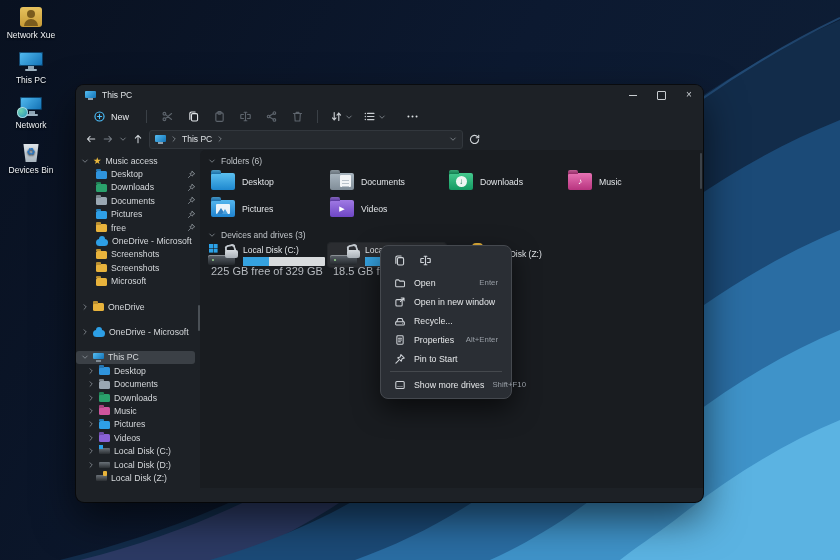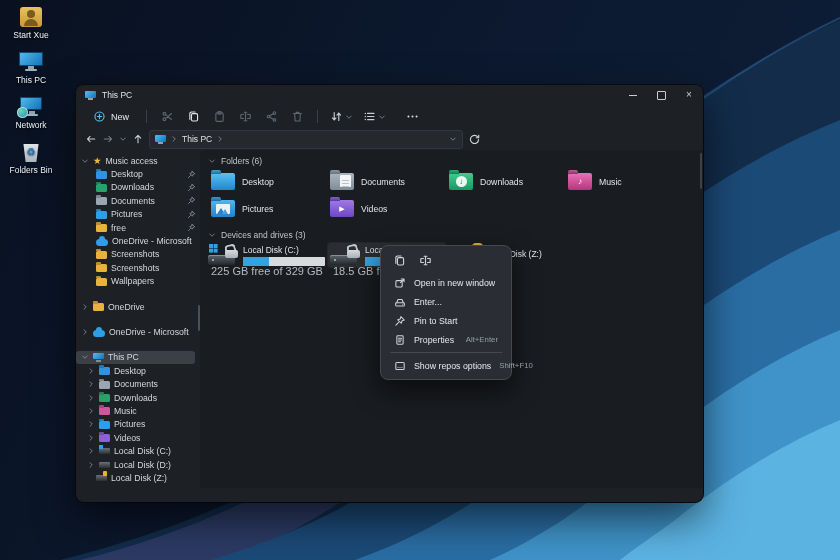--- a/index.html
+++ b/index.html
@@ -162,21 +162,21 @@
       <path d="M840,330 C755,365 680,420 615,480 C575,515 530,542 490,560 L840,560 Z" fill="#3f93c9"></path>
       <path d="M840,420 C780,445 725,480 675,520 C655,535 635,548 620,560 L840,560 Z" fill="#5db4e4" opacity="0.95"></path>
       <path d="M840,18 C700,85 565,195 460,325" stroke="#2c5d8f" stroke-width="2" fill="none" opacity="0.6"></path>
     </svg>
   </div>
 
   <div class="dsk" style="top:1px">
     <div class="icw">
         <span class="ic-user"></span>
       </div>
-    <div>Start Xue</div>
+    <div>Network Xue</div>
   </div>
   <div class="dsk" style="top:46px">
     <div class="icw">
         <span class="ic-mon">
           <i class="scr"></i>
           <i class="std"></i>
           <i class="bse"></i>
         </span>
       </div>
     <div>This PC</div>
@@ -191,21 +191,21 @@
         </span>
       </div>
     <div>Network</div>
   </div>
   <div class="dsk" style="top:136px">
     <div class="icw">
         <span class="ic-bin">
           <span>♻</span>
         </span>
       </div>
-    <div>Folders Bin</div>
+    <div>Devices Bin</div>
   </div>
 
   <div class="win">
 
     <div class="titlebar">
       <span class="mini-mon"></span>
       <span class="ttl">This PC</span>
       <div class="winctl">
         <span class="wbtn">
             <i class="wmin"></i>
@@ -427,21 +427,21 @@
         <div class="srow c1">
             <span class="fold f-gen"></span>
             <span class="slabel">Screenshots</span>
           </div>
         <div class="srow c1">
             <span class="fold f-gen"></span>
             <span class="slabel">Screenshots</span>
           </div>
         <div class="srow c1">
             <span class="fold f-gen"></span>
-            <span class="slabel">Wallpapers</span>
+            <span class="slabel">Microsoft</span>
           </div>
         <div class="srow grp">
             <span class="chev">
               <svg viewBox="0 0 16 16" fill="none" stroke="currentColor" stroke-width="1.4" stroke-linecap="round" stroke-linejoin="round">
                 <path d="M6 3.5l4.5 4.5L6 12.5"></path>
               </svg>
             </span>
             <span class="fold f-gen"></span>
             <span class="slabel">OneDrive</span>
           </div>
@@ -679,66 +679,75 @@
             <svg viewBox="0 0 16 16" fill="none" stroke="currentColor" stroke-width="1.4" stroke-linecap="round" stroke-linejoin="round">
               <path d="M8 2.8v10.4M6.3 2.8h3.4M6.3 13.2h3.4"></path>
               <path d="M5.5 5.5H3a.8.8 0 0 0-.8.8v3.4a.8.8 0 0 0 .8.8h2.5M10.5 5.5H13a.8.8 0 0 1 .8.8v3.4a.8.8 0 0 1-.8.8h-2.5"></path>
             </svg>
           </span>
         </span>
     </div>
     <div class="mi">
       <span class="mi-ic">
           <svg viewBox="0 0 16 16" fill="none" stroke="currentColor" stroke-width="1.4" stroke-linecap="round" stroke-linejoin="round">
+            <path d="M2.2 5.2c0-.8.6-1.4 1.4-1.4h2.6l1.6 1.7h4.8c.8 0 1.4.6 1.4 1.4v4.7c0 .8-.6 1.4-1.4 1.4H3.6c-.8 0-1.4-.6-1.4-1.4z"></path>
+          </svg>
+        </span>
+      <span class="mlabel">Open</span>
+      <span class="msc">Enter</span>
+    </div>
+    <div class="mi">
+      <span class="mi-ic">
+          <svg viewBox="0 0 16 16" fill="none" stroke="currentColor" stroke-width="1.4" stroke-linecap="round" stroke-linejoin="round">
             <rect x="2.5" y="4.8" width="8.4" height="8.4" rx="1.3"></rect>
             <path d="M9.6 2.6h3.8v3.8M13.2 2.8L8.6 7.4"></path>
           </svg>
         </span>
       <span class="mlabel">Open in new window</span>
       <span class="msc"></span>
     </div>
     <div class="mi">
       <span class="mi-ic">
           <svg viewBox="0 0 16 16" fill="none" stroke="currentColor" stroke-width="1.4" stroke-linecap="round" stroke-linejoin="round">
             <rect x="2.2" y="9" width="11.6" height="4.2" rx="1"></rect>
             <circle cx="11.6" cy="11.1" r=".7" fill="currentColor" stroke="none"></circle>
             <path d="M3.6 9L5.4 4.6h5.2L12.4 9"></path>
           </svg>
         </span>
-      <span class="mlabel">Enter...</span>
+      <span class="mlabel">Recycle...</span>
       <span class="msc"></span>
+    </div>
+    <div class="mi">
+      <span class="mi-ic">
+          <svg viewBox="0 0 16 16" fill="none" stroke="currentColor" stroke-width="1.4" stroke-linecap="round" stroke-linejoin="round">
+            <rect x="3.8" y="2.4" width="8.4" height="11.2" rx="1.2"></rect>
+            <path d="M6 5.6h4M6 8h4M6 10.4h2.6"></path>
+          </svg>
+        </span>
+      <span class="mlabel">Properties</span>
+      <span class="msc">Alt+Enter</span>
     </div>
     <div class="mi">
       <span class="mi-ic">
           <svg viewBox="0 0 16 16" fill="none" stroke="currentColor" stroke-width="1.4" stroke-linecap="round" stroke-linejoin="round">
             <path d="M9.2 2.2l4.6 4.6-3 .9-1.2 3.3-4.6-4.6 3.3-1.2z"></path>
             <path d="M6.2 9.8L2.5 13.5"></path>
           </svg>
         </span>
       <span class="mlabel">Pin to Start</span>
       <span class="msc"></span>
-    </div>
-    <div class="mi">
-      <span class="mi-ic">
-          <svg viewBox="0 0 16 16" fill="none" stroke="currentColor" stroke-width="1.4" stroke-linecap="round" stroke-linejoin="round">
-            <rect x="3.8" y="2.4" width="8.4" height="11.2" rx="1.2"></rect>
-            <path d="M6 5.6h4M6 8h4M6 10.4h2.6"></path>
-          </svg>
-        </span>
-      <span class="mlabel">Properties</span>
-      <span class="msc">Alt+Enter</span>
     </div>
     <div class="msep"></div>
     <div class="mi">
       <span class="mi-ic">
           <svg viewBox="0 0 16 16" fill="none" stroke="currentColor" stroke-width="1.4" stroke-linecap="round" stroke-linejoin="round">
             <rect x="2.4" y="3.4" width="11.2" height="9.2" rx="1.4"></rect>
             <circle cx="5.4" cy="10" r=".8" fill="currentColor" stroke="none"></circle>
             <circle cx="8" cy="10" r=".8" fill="currentColor" stroke="none"></circle>
             <circle cx="10.6" cy="10" r=".8" fill="currentColor" stroke="none"></circle>
           </svg>
         </span>
-      <span class="mlabel">Show repos options</span>
+      <span class="mlabel">Show more drives</span>
       <span class="msc">Shift+F10</span>
     </div>
   </div>
 
 </div>
 
 </body></html>

